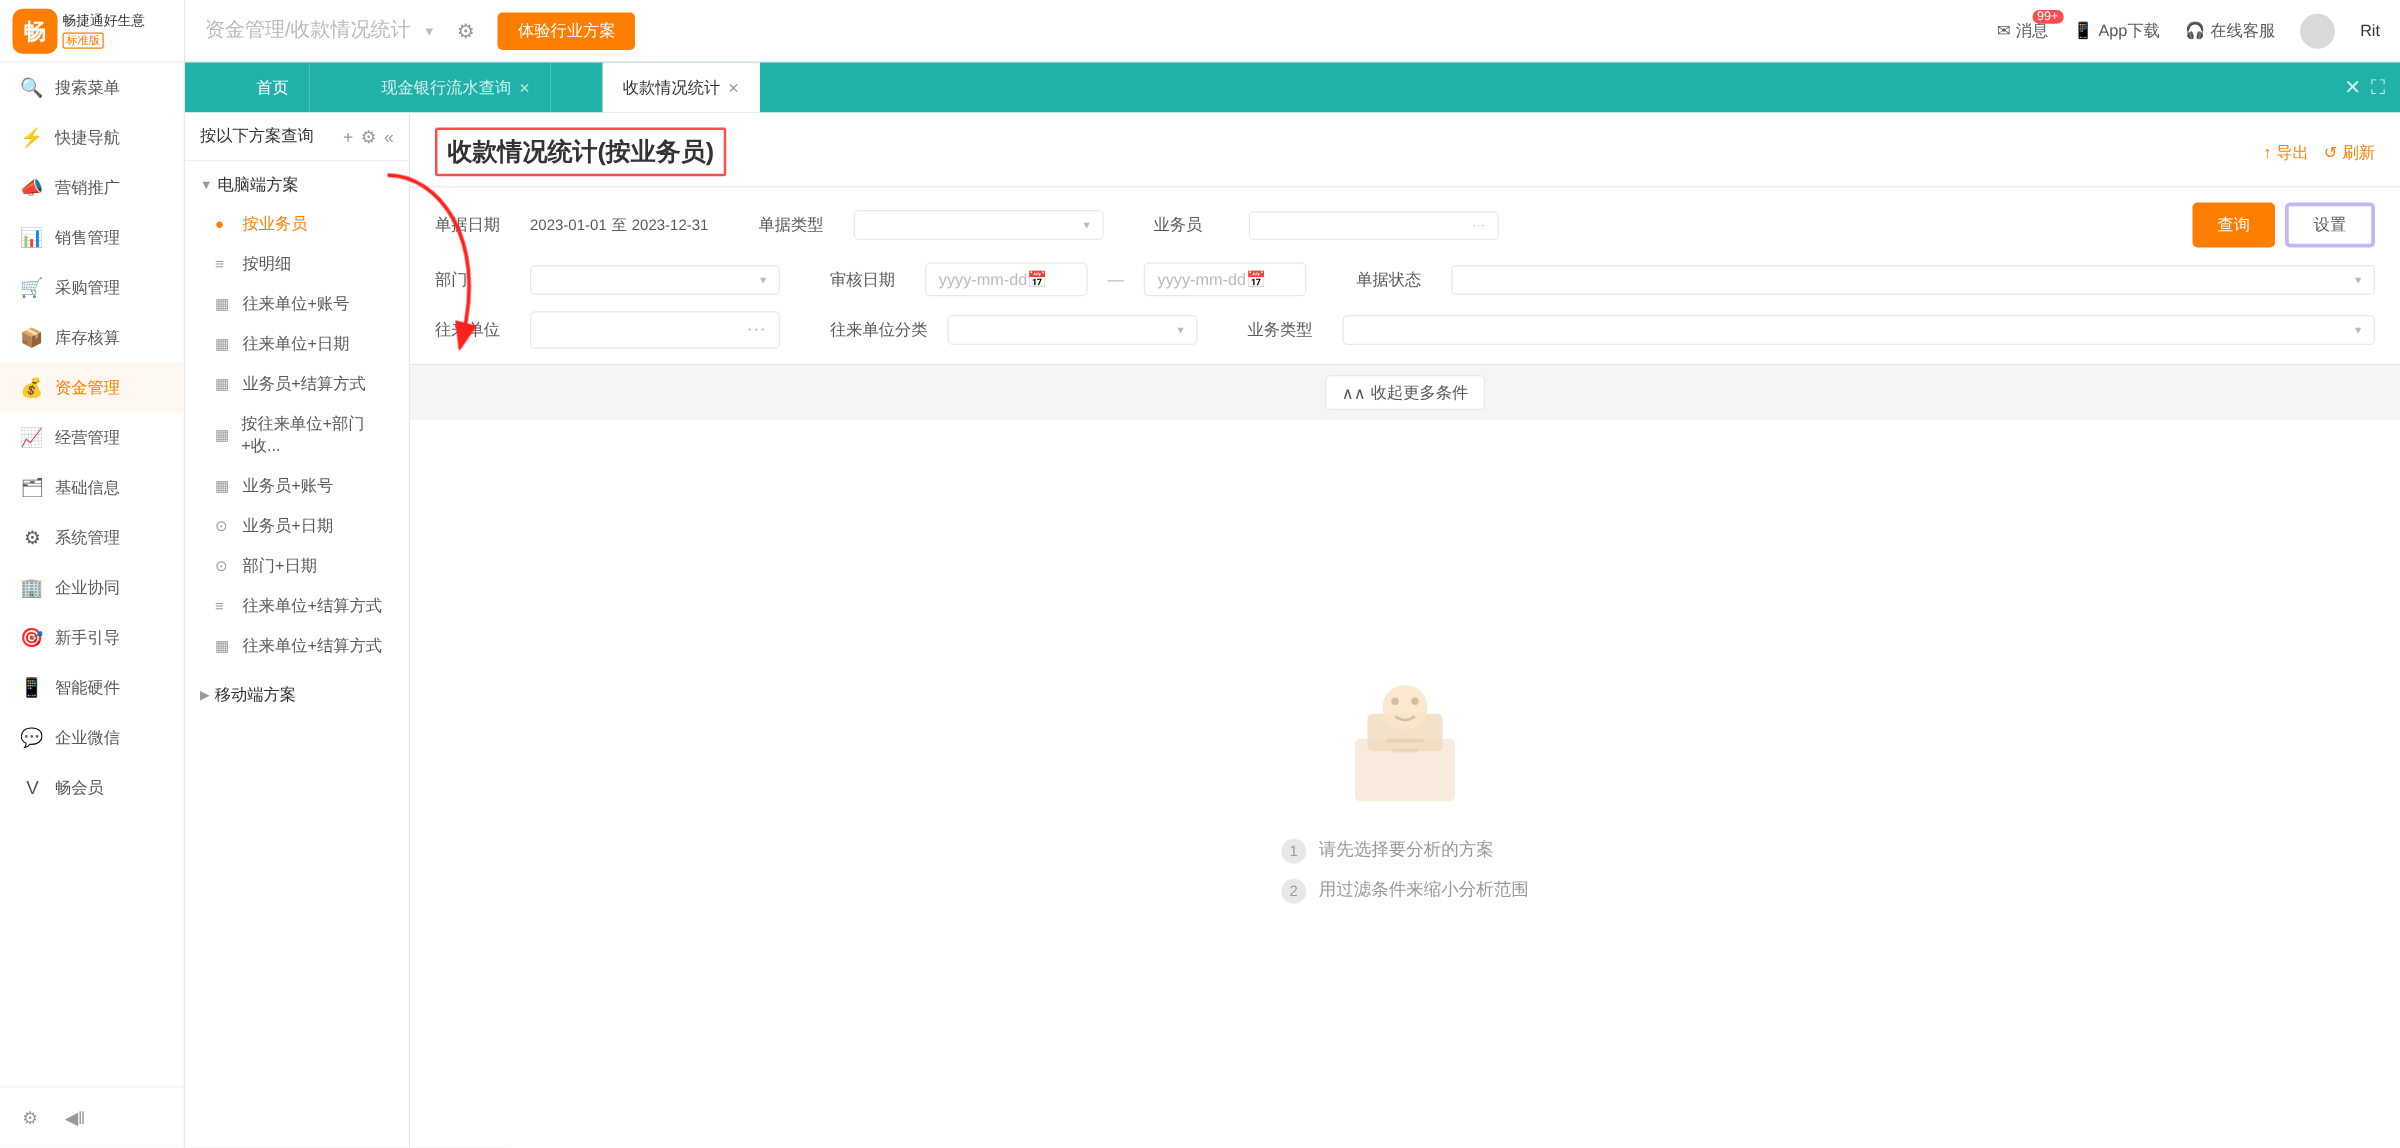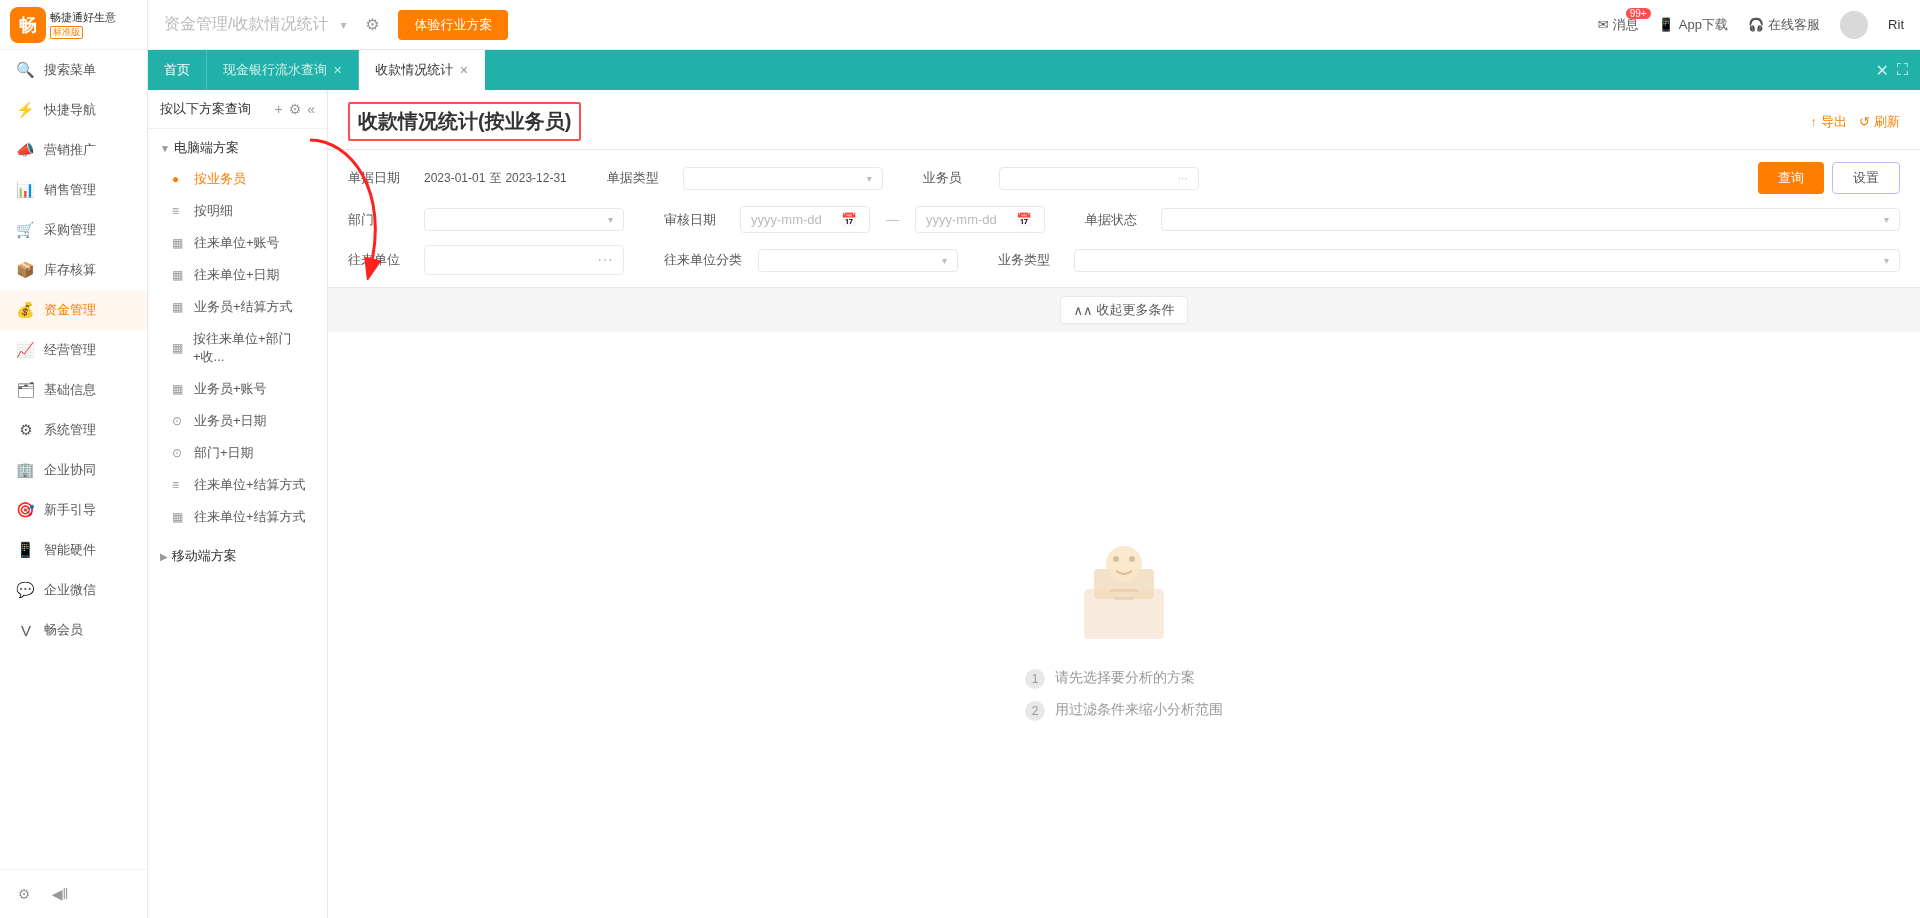--- a/index.html
+++ b/index.html
@@ -29,21 +29,21 @@
     .topbar-trial { background: #ff7d00; color: white; border: none; border-radius: 4px; padding: 6px 16px; cursor: pointer; font-size: 13px; }
     .topbar-right { margin-left: auto; display: flex; align-items: center; gap: 20px; }
     .topbar-msg { display: flex; align-items: center; gap: 4px; cursor: pointer; color: #595959; font-size: 13px; position: relative; }
     .msg-badge { background: #ff4d4f; color: white; border-radius: 8px; font-size: 10px; padding: 0 4px; position: absolute; top: -8px; right: -12px; }
     .topbar-app { display: flex; align-items: center; gap: 4px; cursor: pointer; color: #595959; font-size: 13px; }
     .topbar-service { display: flex; align-items: center; gap: 4px; cursor: pointer; color: #595959; font-size: 13px; }
     .user-avatar { width: 28px; height: 28px; background: #d9d9d9; border-radius: 50%; }
 
     
     .tabbar { height: 40px; background: #20b2a8; display: flex; align-items: stretch; padding: 0; }
-    .tab { display: flex; align-items: center; padding: 0 16px; cursor: pointer; color: rgba(255,255,255,0.8); font-size: 13px; gap: 6px; border-right: 1px solid rgba(255,255,255,0.2); }
+    .tab { display: flex; align-items: center; padding: 0 16px; cursor: pointer; color: rgba(255,255,255,0.8); font-size: 13px; gap: 6px; border-right: 1px solid rgba(255,255,255,0.2); margin-left: 41px; }
     .tab.home { color: white; }
     .tab.active { background: #fff; color: #333; }
     .tab-close { color: rgba(255,255,255,0.7); font-size: 11px; cursor: pointer; }
     .tab.active .tab-close { color: #999; }
     .tabbar-controls { margin-left: auto; display: flex; align-items: center; padding: 0 12px; gap: 8px; }
     .tabbar-ctrl { color: rgba(255,255,255,0.8); cursor: pointer; font-size: 16px; }
 
     
     .content { flex: 1; display: flex; overflow: hidden; background: #f5f5f5; }
 
@@ -78,27 +78,27 @@
     .filter-label { color: #595959; font-size: 13px; white-space: nowrap; min-width: 60px; }
     .date-tabs { display: flex; gap: 0; border: 1px solid #e8e8e8; border-radius: 4px; overflow: hidden; }
     .date-tab { padding: 4px 10px; cursor: pointer; font-size: 12px; color: #595959; background: #fff; border-right: 1px solid #e8e8e8; }
     .date-tab:last-child { border-right: none; }
     .date-tab.active { background: #ff7d00; color: white; border-color: #ff7d00; }
     .date-range { display: flex; align-items: center; gap: 4px; font-size: 12px; color: #595959; }
     .filter-select { display: flex; align-items: center; gap: 4px; border: 1px solid #e8e8e8; border-radius: 4px; padding: 5px 10px; background: #fff; cursor: pointer; font-size: 13px; color: #595959; min-width: 200px; }
     .filter-select-label { flex: 1; }
     .filter-select-arrow { color: #bbb; font-size: 10px; }
     .filter-dots { color: #bbb; cursor: pointer; font-size: 16px; }
-    .filter-date-input { display: flex; align-items: center; gap: 20px; border: 1px solid #e8e8e8; border-radius: 4px; padding: 5px 10px; background: #fff; font-size: 13px; color: #bbb; min-width: 130px; }
+    .filter-date-input { display: flex; align-items: center; gap: 0; border: 1px solid #e8e8e8; border-radius: 4px; padding: 5px 10px; background: #fff; font-size: 13px; color: #bbb; min-width: 130px; }
     .filter-date-sep { color: #bbb; }
 
     
     .filter-actions { display: flex; gap: 8px; margin-left: auto; }
     .btn-query { background: #ff7d00; color: white; border: none; border-radius: 4px; padding: 6px 20px; cursor: pointer; font-size: 13px; }
-    .btn-setting { background: #fff; color: #595959; border: 1px solid #c4b5fd; border-radius: 4px; padding: 6px 20px; cursor: pointer; font-size: 13px; }
+    .btn-setting { background: #fff; color: #595959; border: 3px solid #c4b5fd; border-radius: 4px; padding: 6px 20px; cursor: pointer; font-size: 13px; }
 
     
     .collapse-bar { background: #f5f5f5; padding: 8px 20px; display: flex; justify-content: center; }
     .collapse-btn { display: flex; align-items: center; gap: 4px; cursor: pointer; color: #595959; font-size: 13px; padding: 4px 12px; background: #fff; border: 1px solid #e8e8e8; border-radius: 4px; }
 
     
     .empty-area { flex: 1; display: flex; flex-direction: column; align-items: center; justify-content: center; background: #fff; gap: 20px; }
     .empty-illustration { width: 120px; height: 120px; opacity: 0.6; }
     .empty-tips { display: flex; flex-direction: column; gap: 12px; }
     .empty-tip { display: flex; align-items: flex-start; gap: 10px; color: #999; font-size: 14px; }

